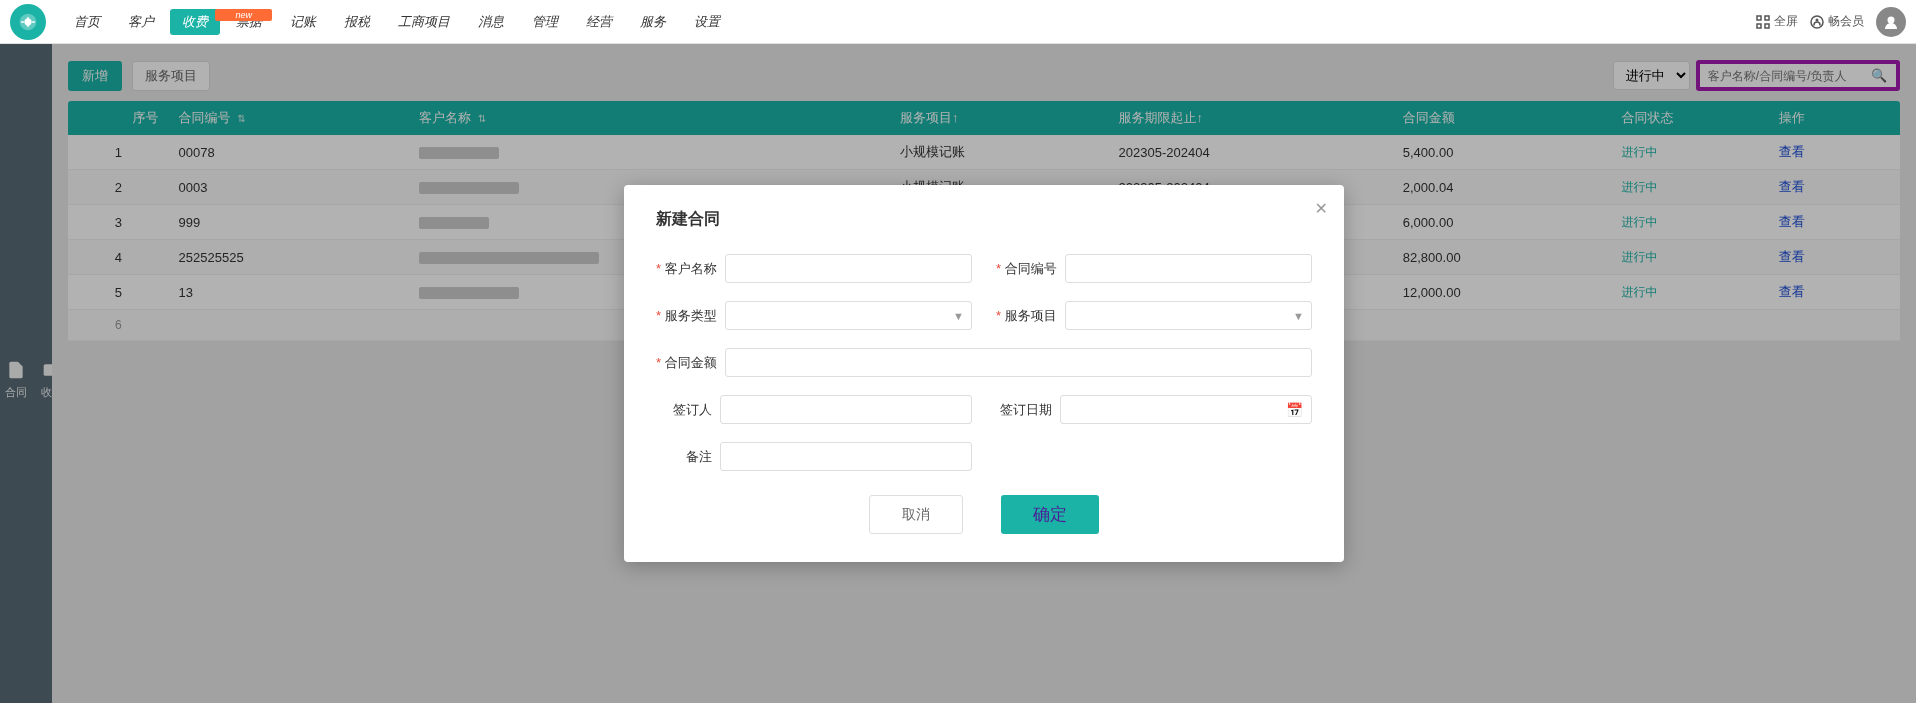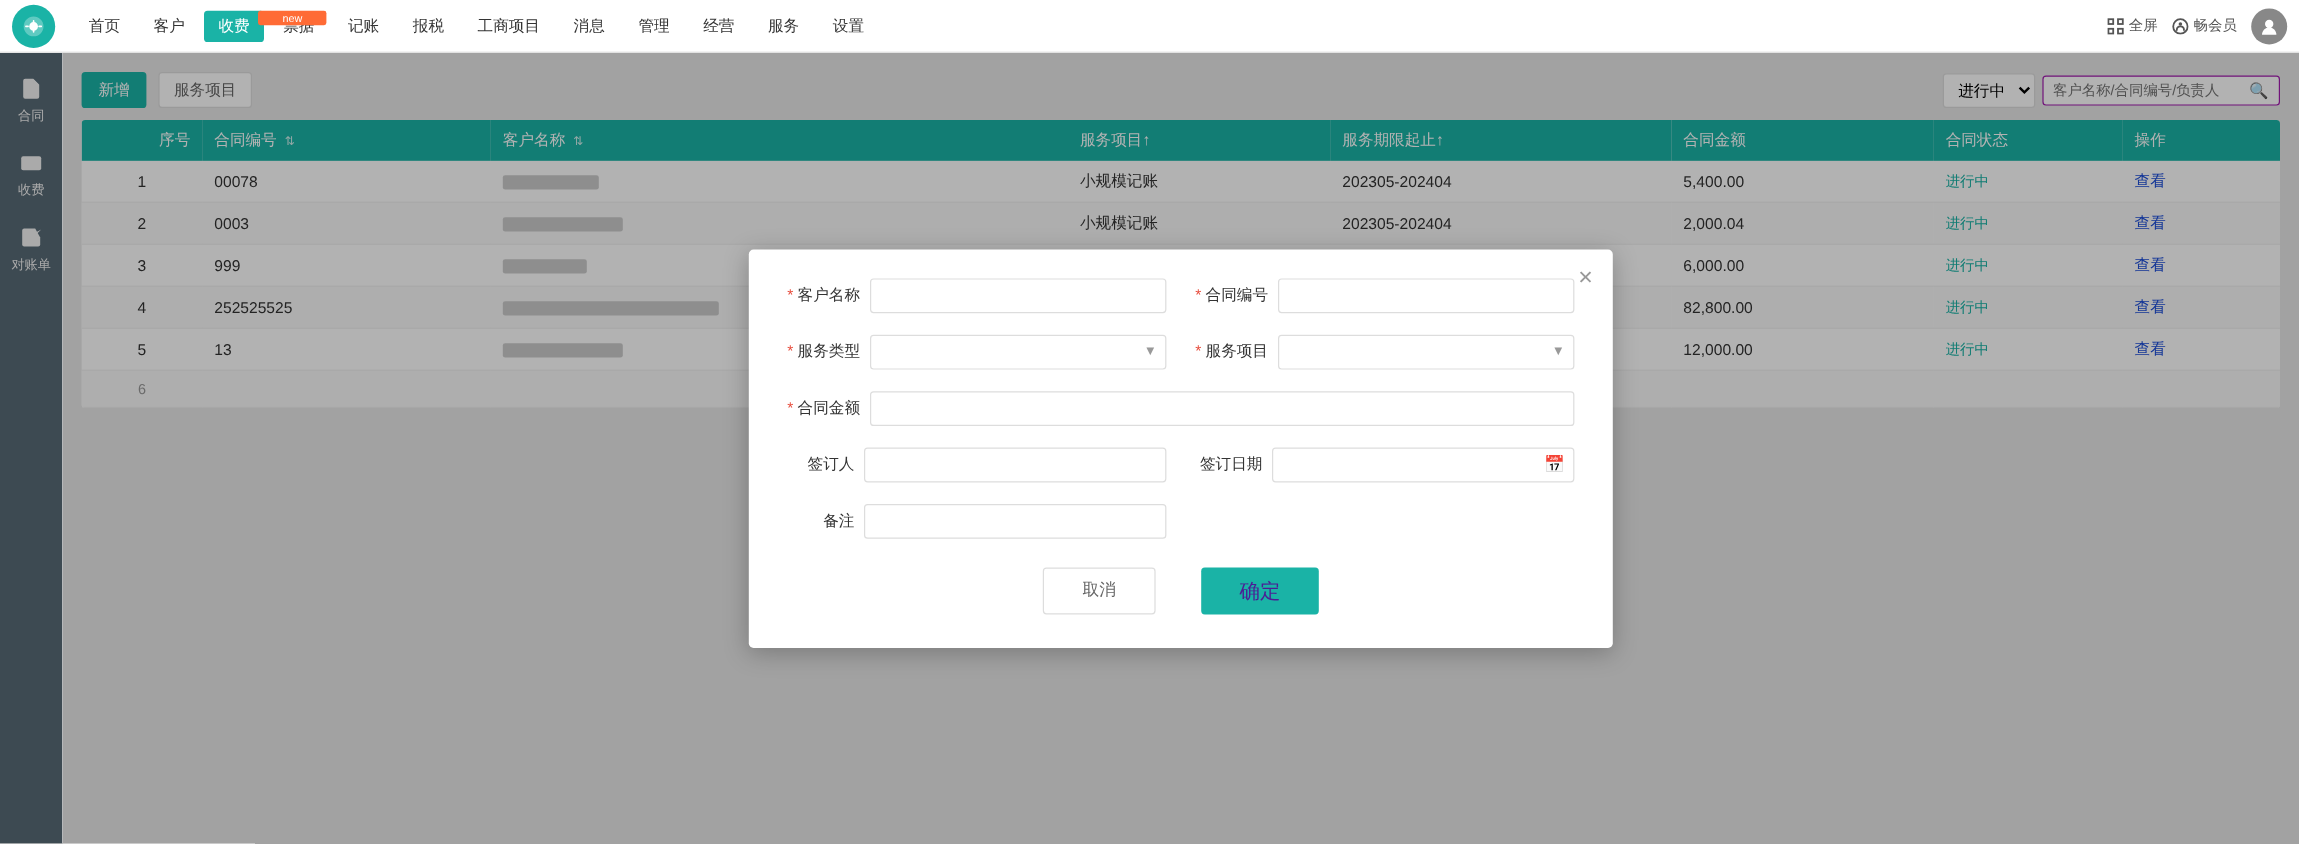--- a/index.html
+++ b/index.html
@@ -17,21 +17,21 @@
     }
     .top-nav .logo {
       width: 36px; height: 36px;
       background: #1ab3a6;
       border-radius: 50%;
       display: flex; align-items: center; justify-content: center;
       margin-right: 16px;
       flex-shrink: 0;
     }
     .top-nav .logo svg { width: 22px; height: 22px; }
-    .nav-items { display: flex; align-items: center; gap: 4px; flex: 1; }
+    .nav-items { display: flex; align-items: center; gap: 4px; flex: 1; font-style: italic; }
     .nav-item {
       padding: 4px 12px;
       cursor: pointer;
       border-radius: 3px;
       color: #333;
       font-size: 13px;
       position: relative;
       white-space: nowrap;
     }
     .nav-item.active {
@@ -63,21 +63,21 @@
       color: #fff;
     }
 
     
     .layout { display: flex; height: calc(703px - 44px); }
 
     
     .sidebar {
       width: 52px;
       background: #3d4a52;
-      display: flex; flex-direction: column;
+      display: flex; 
       align-items: center;
       padding-top: 10px;
       gap: 4px;
     }
     .sidebar-item {
       width: 100%;
       display: flex; flex-direction: column;
       align-items: center;
       padding: 8px 4px;
       cursor: pointer;
@@ -129,21 +129,21 @@
     .status-select {
       border: 1px solid #ddd;
       background: #fff;
       padding: 5px 8px;
       border-radius: 3px;
       font-size: 13px;
       cursor: pointer;
     }
     .search-box {
       display: flex; align-items: center;
-      border: 1px solid #a21caf;
+      border: 4px solid #a21caf;
       background: #fff;
       border-radius: 3px;
       padding: 4px 8px;
       gap: 4px;
     }
     .search-box input {
       border: none; outline: none;
       font-size: 12px;
       width: 160px;
       color: #999;
@@ -511,20 +511,21 @@
           <tr class="row6">
             <td class="center">6</td>
             <td colspan="7"></td>
           </tr>
         </tbody>
       </table>
     </div>
 
     <div class="overlay">
       <div class="modal">
+        <div class="modal-title">新建合同</div>
         <div class="modal-close">✕</div>
 
         <div class="form-row">
           <div class="form-field">
             <span class="form-label required">客户名称</span>
             <input type="text" class="form-input" style="">
           </div>
           <div class="form-field">
             <span class="form-label required">合同编号</span>
             <input type="text" class="form-input" style="">

